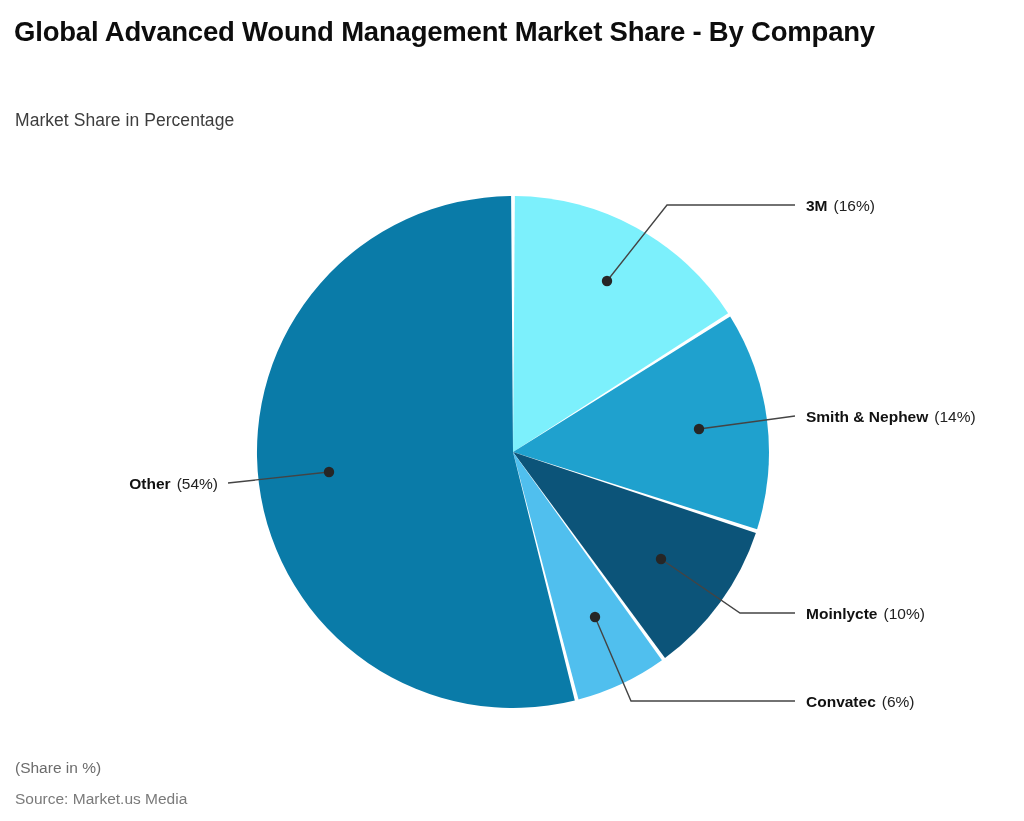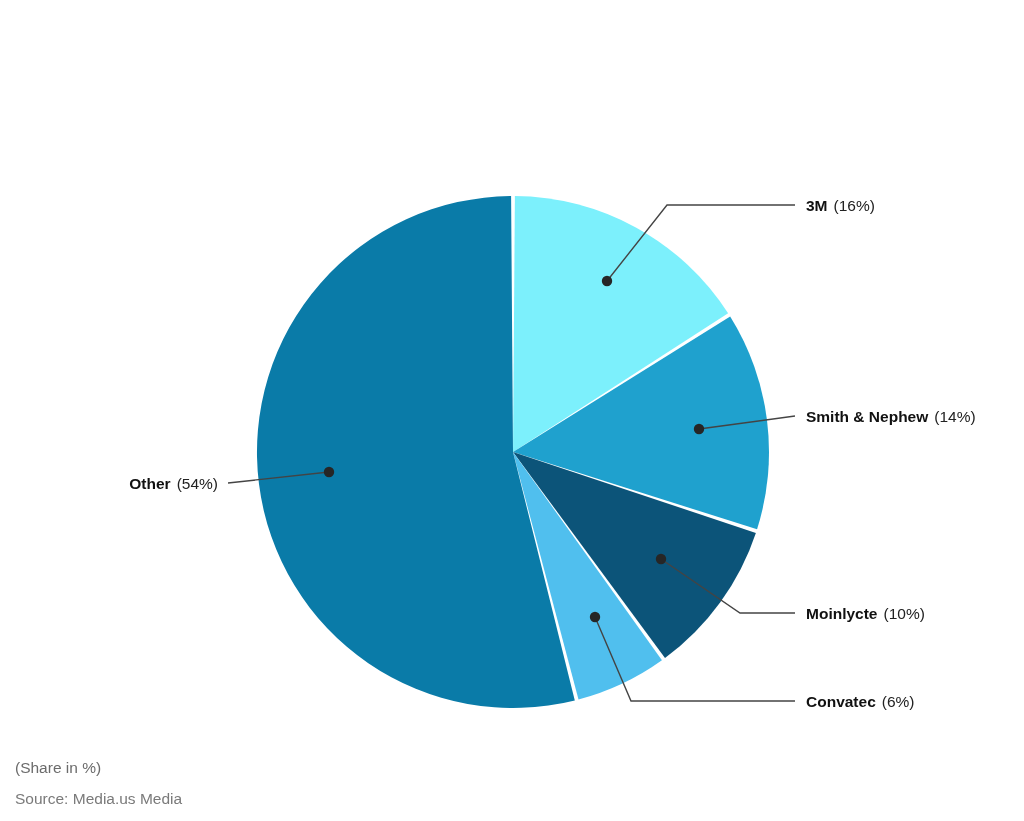--- a/index.html
+++ b/index.html
@@ -87,21 +87,23 @@
   }
   .leader-dot {
     fill: #262626;
   }
 </style>
 </head>
 <body>
 
 <div class="page">
 
+  <h1 class="chart-title">Global Advanced Wound Management Market Share - By Company</h1>
 
+  <div class="chart-subtitle">Market Share in Percentage</div>
 
   <div class="pie-wrap">
     <svg class="pie-svg" viewBox="0 0 1024 600">
 
       <g>
         <path id="slice-0" d="M 513 312 L 514.90 56.01 A 256 256 0 0 1 728.12 173.23 Z" fill="#7cf0fc"></path>
         <path id="slice-1" d="M 513 312 L 730.16 176.44 A 256 256 0 0 1 757.05 389.30 Z" fill="#1fa1ce"></path>
         <path id="slice-2" d="M 513 312 L 755.88 392.91 A 256 256 0 0 1 665.01 517.99 Z" fill="#0c5479"></path>
         <path id="slice-3" d="M 513 312 L 661.93 520.22 A 256 256 0 0 1 578.50 559.48 Z" fill="#50bfee"></path>
         <path id="slice-4" d="M 513 312 L 574.82 560.42 A 256 256 0 1 1 511.10 56.01 Z" fill="#0a7ba8"></path>
@@ -148,15 +150,15 @@
             <tspan class="nm">Other</tspan><tspan class="pc" dx="6">(54%)</tspan>
           </text>
         </g>
 
       </g>
     </svg>
   </div>
 
   <div class="footer-note">(Share in %)</div>
 
-  <div class="footer-source">Source: Media.us Media</div>
+  <div class="footer-source">Source: Market.us Media</div>
 
 </div>
 
 </body></html>

